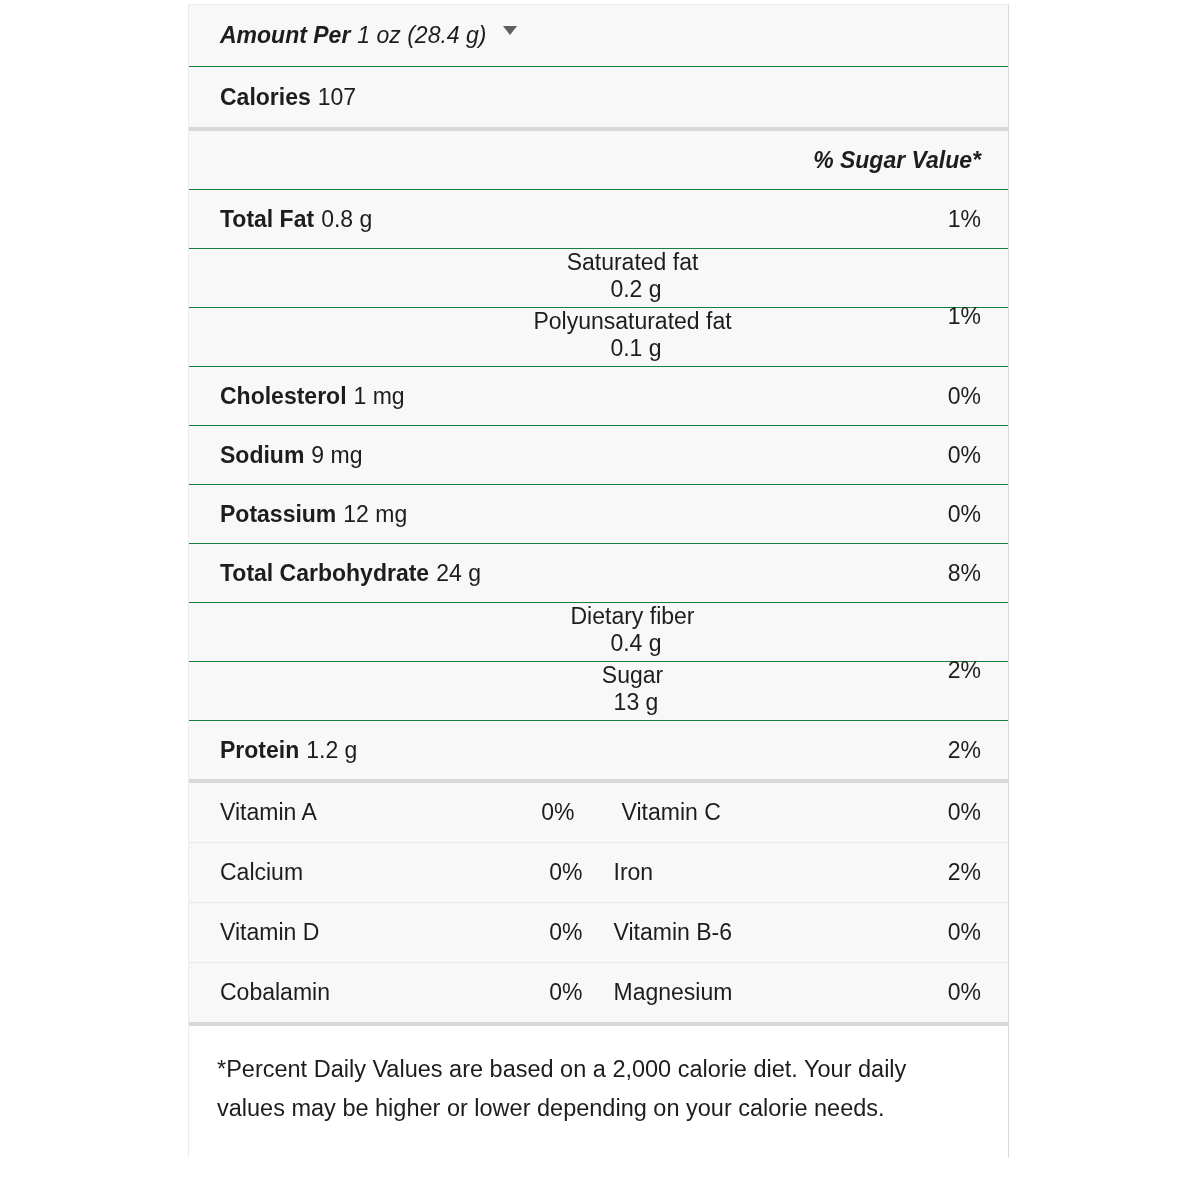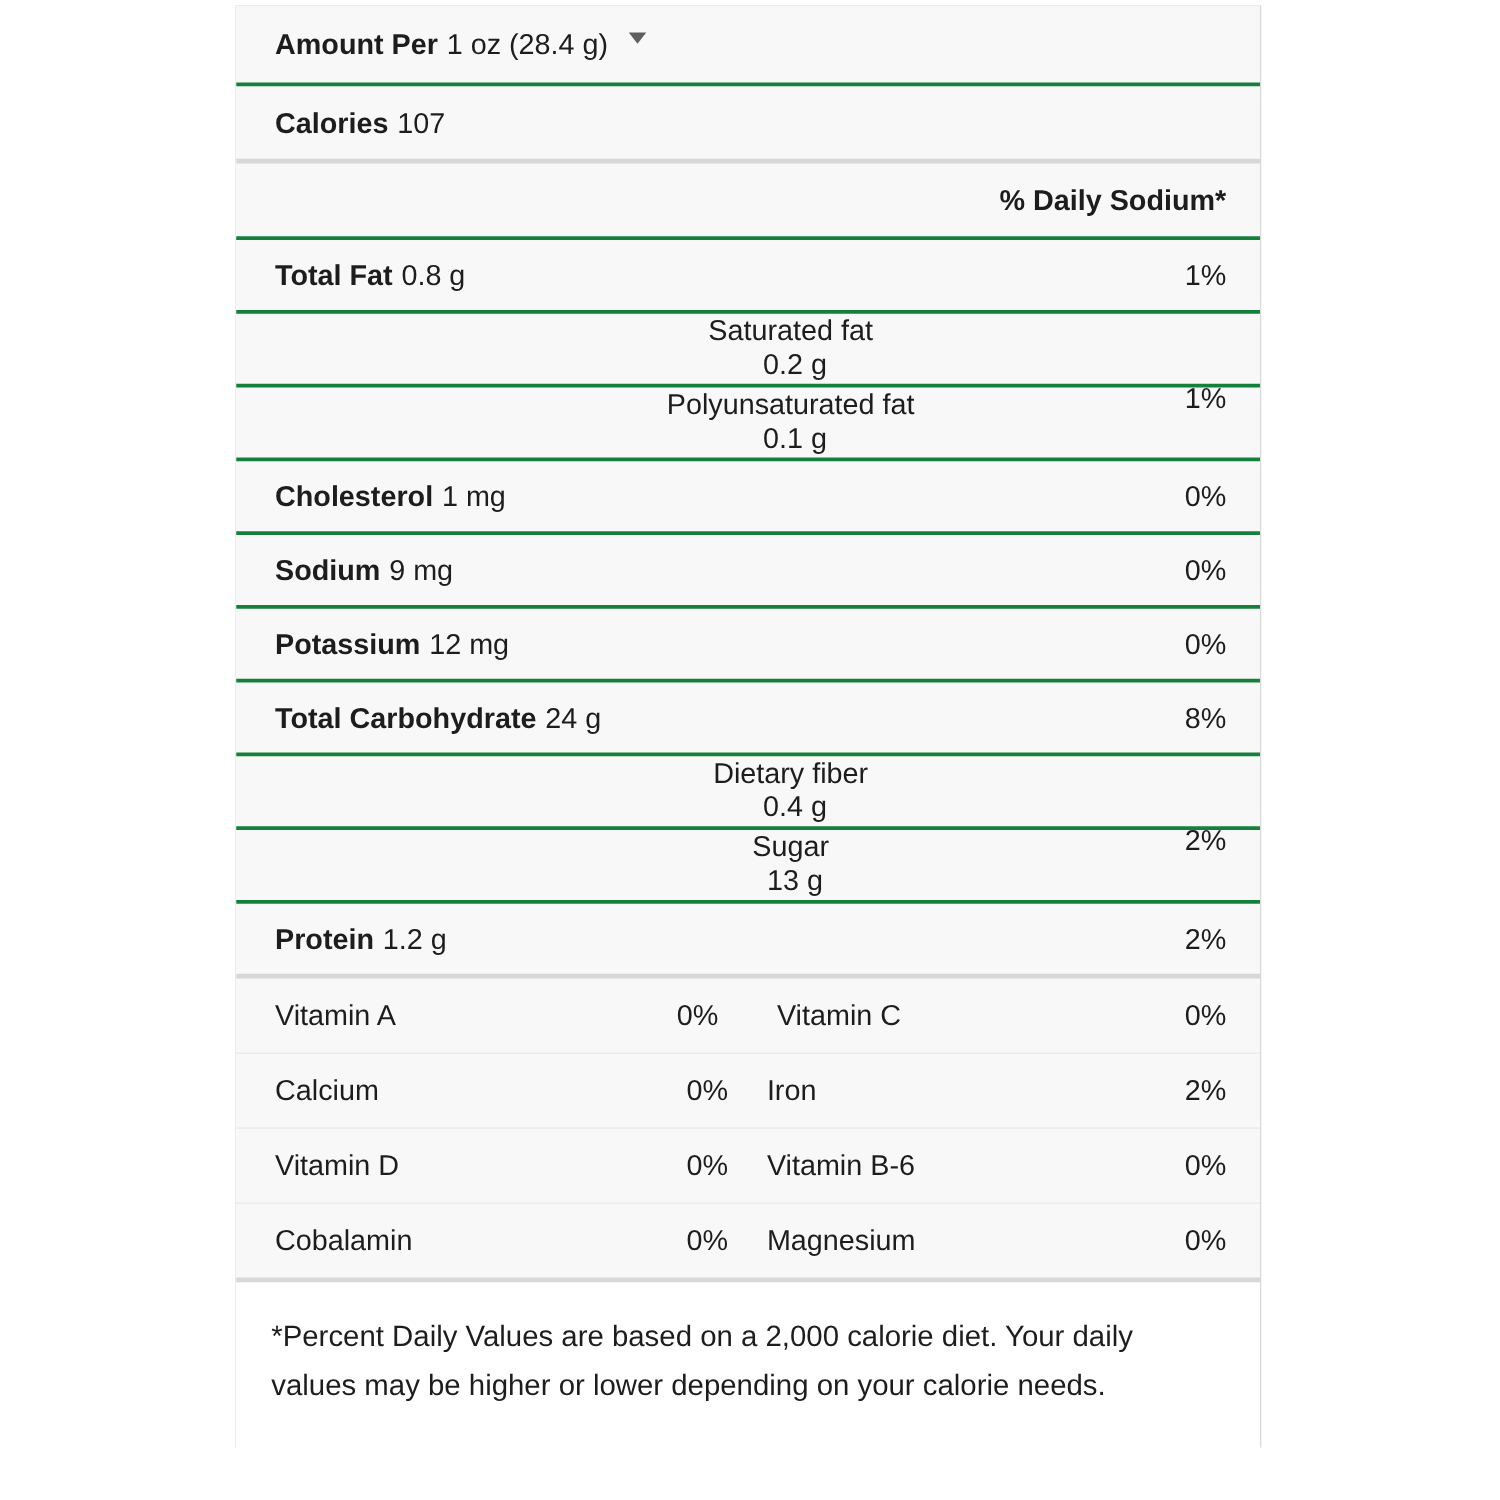--- a/index.html
+++ b/index.html
@@ -11,24 +11,24 @@
   .card {
     position:absolute; left:188px; top:4px; width:821px;
     border-left:1px solid #ececec; border-right:1px solid #d9d9d9;
     border-top:1px solid #ececec;
     background:#ffffff;
   }
   .table-part { background:#f8f8f8; }
   .row {
     display:flex; align-items:center; height:59px;
     padding:0 27px 0 31px; font-size:23px;
-    border-top:3px solid #15803d; background:#f8f8f8;
+    border-top:1px solid #15803d; background:#f8f8f8;
   }
   .row.tall { height:61px; }
-  .row.first { border-top:none; }
+  .row.first { border-top:none;font-style:italic; }
   .b { font-weight:700; }
   .amount { margin-left:7px; }
   .dv { margin-left:auto; }
   .indent { padding-left:95px;flex-direction:column; }
   .divider-thick { height:4px; background:#d8d8d8; }
   .dv-header { justify-content:flex-end; font-weight:700; height:58px; }
   .serving-select { display:inline-flex; align-items:center; cursor:pointer; }
   .caret {
     width:0; height:0; display:inline-block;
     border-left:7px solid transparent; border-right:7px solid transparent;
@@ -61,21 +61,21 @@
     </div>
 
     <div class="row tall">
       <span class="b">Calories</span>
       <span class="amount">107</span>
     </div>
 
     <div class="divider-thick"></div>
 
     <div class="row dv-header first">
-      <span>% Daily Sodium*</span>
+      <span>% Sugar Value*</span>
     </div>
 
     <div class="row">
       <span class="b">Total Fat</span>
       <span class="amount">0.8 g</span>
       <span class="dv">1%</span>
     </div>
 
     <div class="row indent">
       <span>Saturated fat</span>

